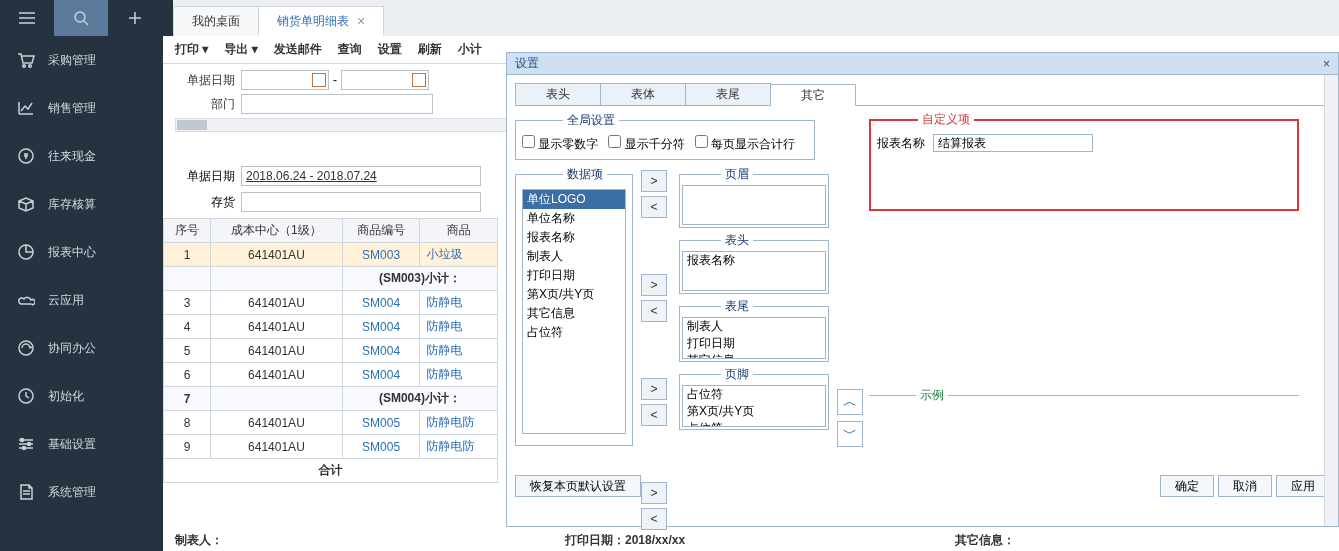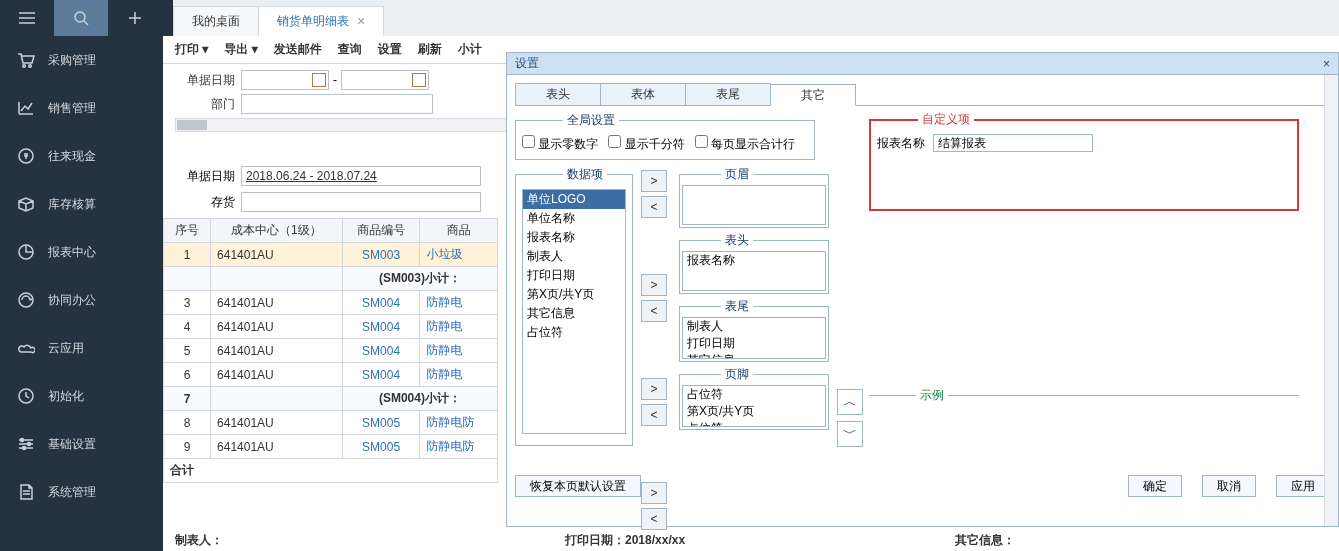--- a/index.html
+++ b/index.html
@@ -34,21 +34,21 @@
 .date-range-display { margin: 28px 12px 6px; display:flex; align-items:center; }
 .date-range-display .label { width:60px; text-align:right; margin-right:6px; }
 .date-range-display .val { width:240px; height:20px; border:1px solid #b9c1cb; padding:2px 4px; background:#fff; color:#333;text-decoration:underline; }
 .stock-row { margin: 2px 12px 6px; display:flex; align-items:center; }
 .stock-row .label { width:60px; text-align:right; margin-right:6px; }
 .stock-row .val { width:240px; height:20px; border:1px solid #b9c1cb; background:#fff; }
 
 table.data { border-collapse: collapse; width: 335px; margin-left:0; }
 table.data th, table.data td { border: 1px solid #d1d6de; height: 24px; padding: 0 6px; text-align: center; font-weight: normal; color:#333; }
 table.data th { background: #f3f5f9; }
-table.data td.left { text-align:left; }
+table.data td.left { text-align:center; }
 table.data td.link { color: #2b6fb5; }
 table.data tr.sub td { background:#f8fafd; font-weight:bold; }
 table.data tr.hl td { background:#fff2d9; }
 table.data tfoot td { font-weight:bold; }
 
 
 .modal { position:absolute; left:506px; top:52px; width:833px; height:475px; background:#fff; border:1px solid #9fb5cd; }
 .modal .m-title { height:22px; background:#cfe0f1; color:#1c4d82; padding:0 8px; display:flex; align-items:center; justify-content:space-between; border-bottom:1px solid #9fb5cd; }
 .modal .m-body { padding:8px; position:relative; height:430px; }
 .modal .tabs { display:flex; border-bottom:1px solid #9fb5cd; margin-bottom:6px; }
@@ -84,21 +84,21 @@
 .custom fieldset { border:2px solid #d53a3a; height:100px; }
 .custom legend { color:#d53a3a; }
 .custom .crow { display:flex; align-items:center; }
 .custom .clabel { width:56px; }
 .custom input { width:160px; height:18px; border:1px solid #9fb5cd; padding:0 4px; }
 
 .example { position:absolute; left:362px; top:312px; width:430px; }
 .example legend { color:#15803d; }
 .m-footer { position:absolute; bottom:8px; left:8px; right:8px; display:flex; justify-content:space-between; align-items:center; }
 .btn { height:22px; padding:0 14px; border:1px solid #9fb5cd; background:#f4f7fb; cursor:pointer; }
-.footer-right { display:flex; gap:20px;margin-left:38px; }
+.footer-right { display:flex; gap:4px;margin-left:38px; }
 
 .scroll-v { position:absolute; right:0; top:22px; bottom:0; width:14px; background:#f0f1f4; border-left:1px solid #d7dbe1; }
 
 .bottom-info { position:absolute; left:12px; right:0; bottom:2px; display:flex; color:#333; font-weight:bold; }
 .bottom-info .b1 { width:390px;font-family:Liberation Serif, serif; }
 .bottom-info .b2 { width:390px; }
 
 svg { stroke:#c9d0d6; fill:none; stroke-width:1.5; }
 </style>
 </head>
@@ -172,34 +172,34 @@
       <span class="sb-icon">
         <svg width="18" height="18">
           <circle cx="9" cy="9" r="7"></circle>
           <path d="M9 2 V9 H16"></path>
         </svg>
       </span>
       <span>报表中心</span>
     </div>
   <div class="sb-item">
       <span class="sb-icon">
+        <svg width="18" height="14">
+          <path d="M5 11 A3 3 0 1 1 7 6 A4 4 0 0 1 14 7 A2.5 2.5 0 1 1 14 11 Z"></path>
+        </svg>
+      </span>
+      <span>云应用</span>
+    </div>
+  <div class="sb-item">
+      <span class="sb-icon">
         <svg width="18" height="18">
           <circle cx="9" cy="9" r="7"></circle>
           <path d="M5 9 A4 4 0 0 1 13 9 M13 9 L12 7 M13 9 L15 8"></path>
         </svg>
       </span>
       <span>协同办公</span>
-    </div>
-  <div class="sb-item">
-      <span class="sb-icon">
-        <svg width="18" height="14">
-          <path d="M5 11 A3 3 0 1 1 7 6 A4 4 0 0 1 14 7 A2.5 2.5 0 1 1 14 11 Z"></path>
-        </svg>
-      </span>
-      <span>云应用</span>
     </div>
   <div class="sb-item">
       <span class="sb-icon">
         <svg width="18" height="18">
           <circle cx="9" cy="9" r="7"></circle>
           <path d="M9 5 V9 L12 11"></path>
         </svg>
       </span>
       <span>初始化</span>
     </div>

